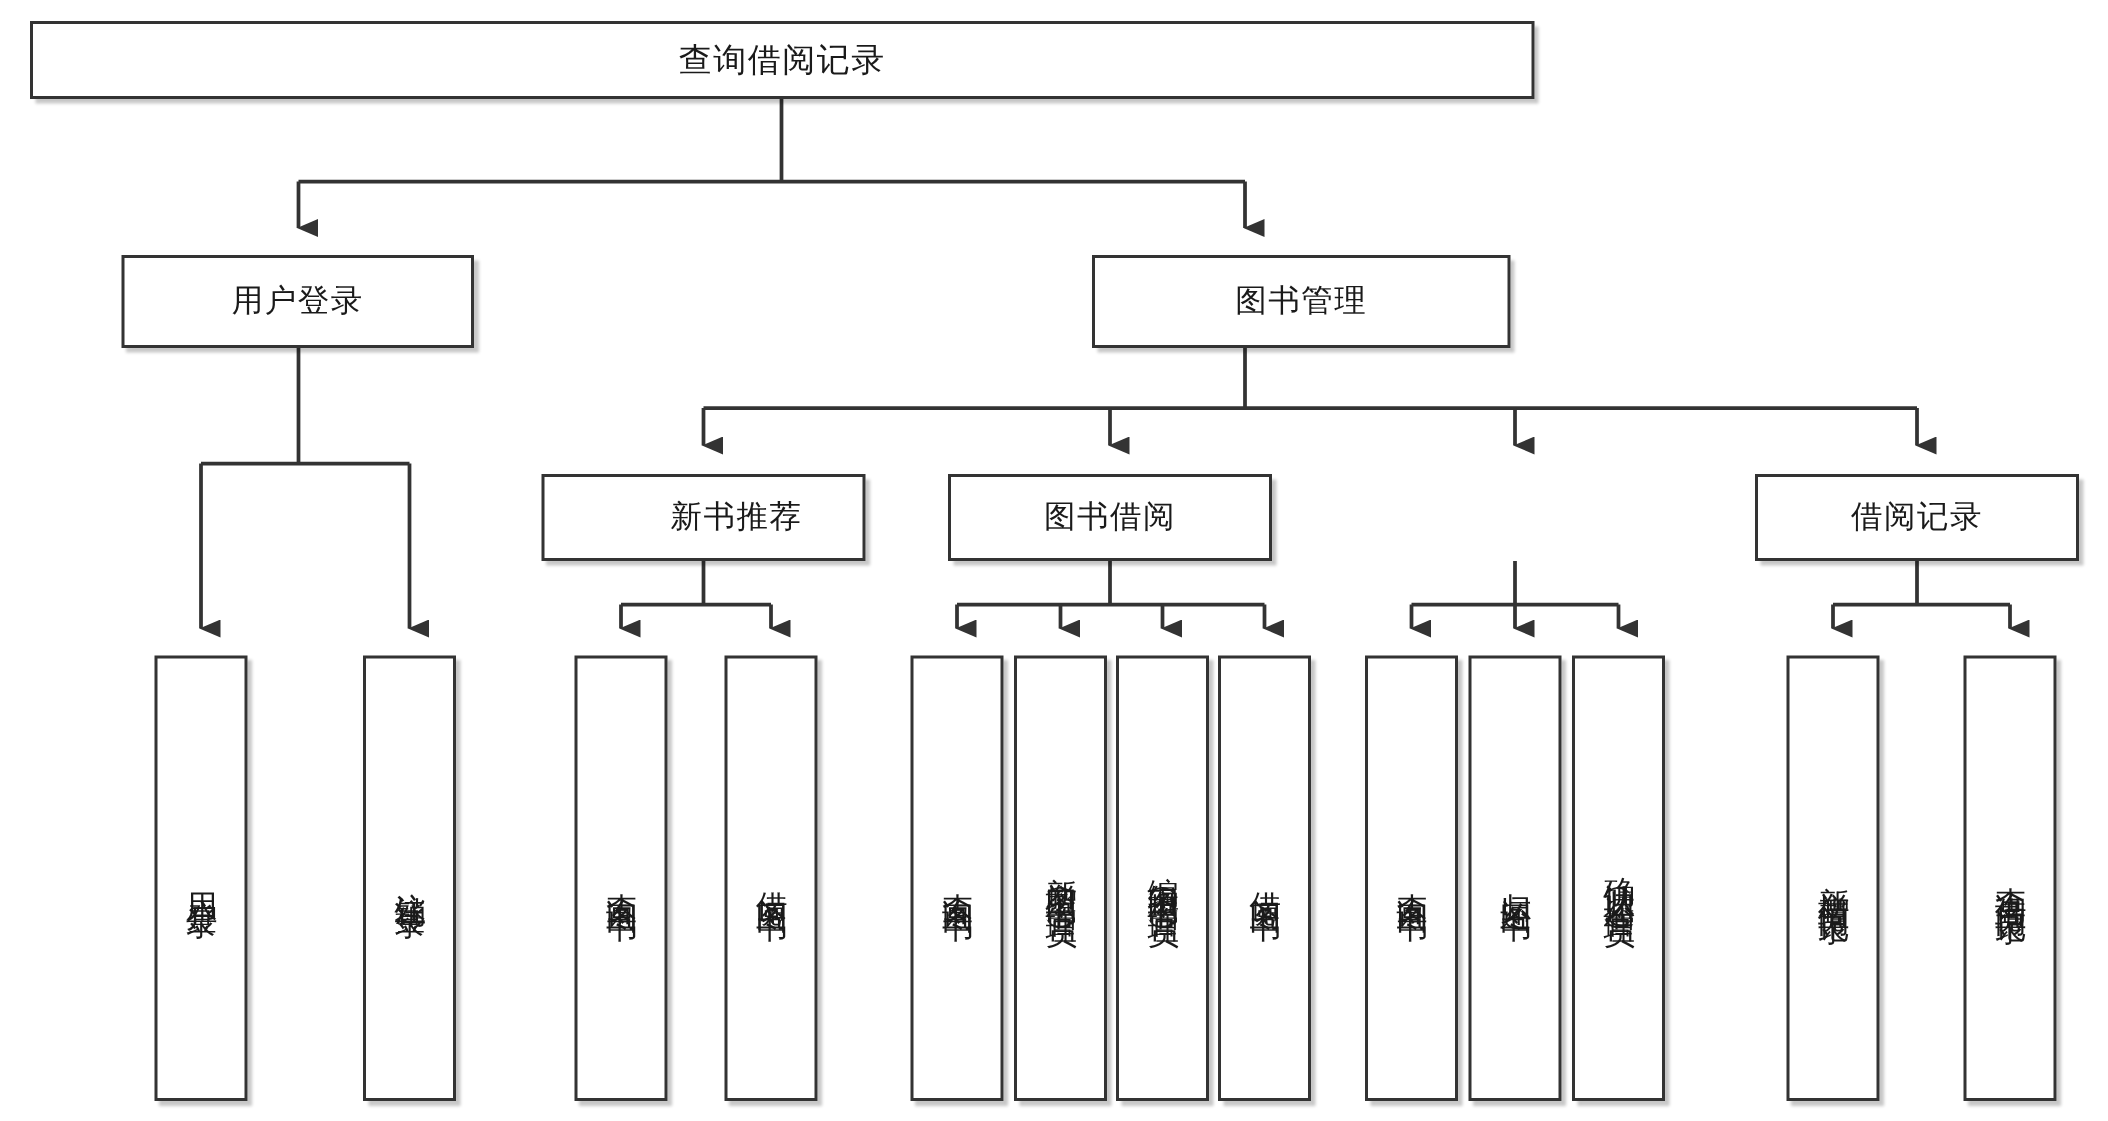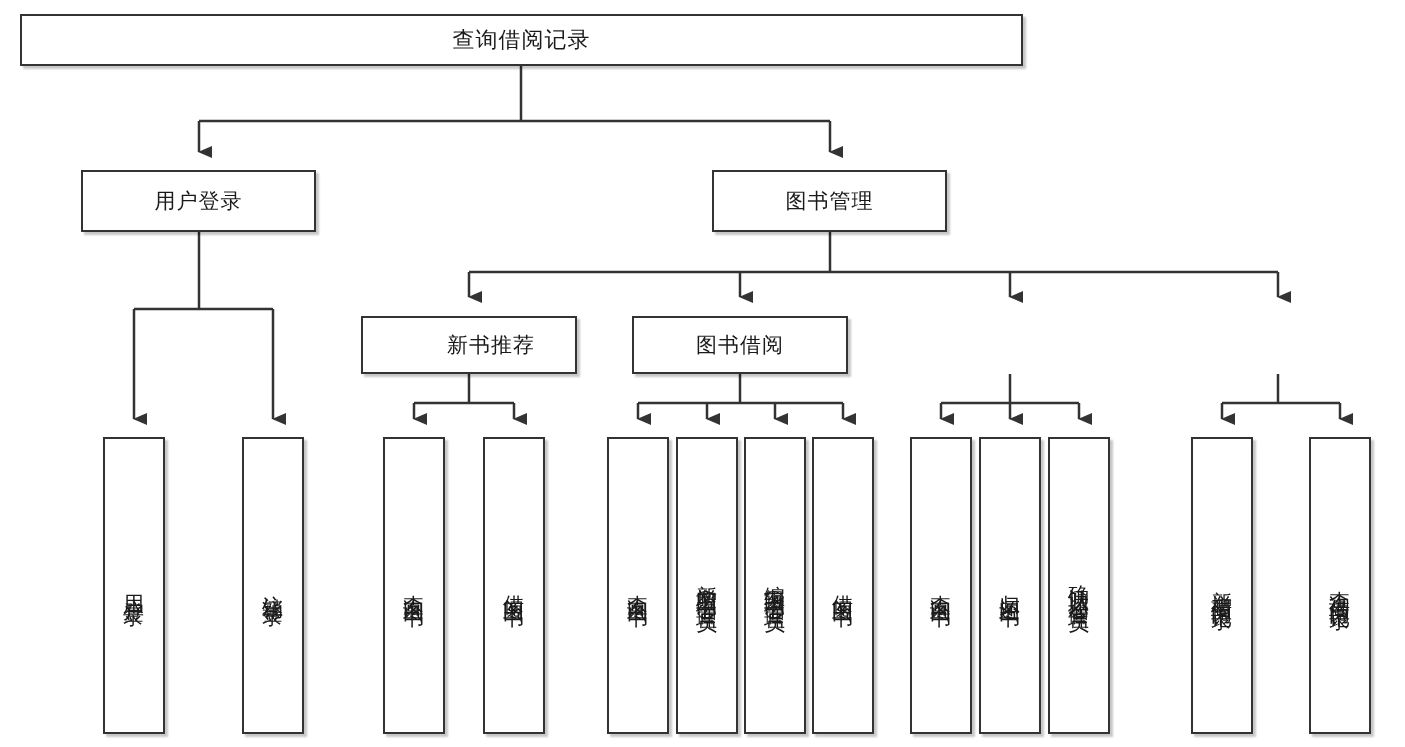--- a/index.html
+++ b/index.html
@@ -137,33 +137,36 @@
   </svg>
 
   <div class="node" id="node-root" style="left:20px; top:14px; width:1003px; height:52px;">
     <span class="label">查询借阅记录</span>
   </div>
 
   <div class="node" style="left:81px; top:170px; width:235px; height:62px;">
     <span class="label">用户登录</span>
   </div>
 
-  <div class="node" style="left:712px; top:170px; width:235px; height:62px;">
+  <div class="node" style="left:728px; top:170px; width:279px; height:62px;">
     <span class="label">图书管理</span>
   </div>
 
   <div class="node" style="left:361px; top:316px; width:216px; height:58px;padding-left:44px;">
     <span class="label">新书推荐</span>
   </div>
 
   <div class="node" style="left:632px; top:316px; width:216px; height:58px;">
     <span class="label">图书借阅</span>
   </div>
 
 
+  <div class="node" style="left:1170px; top:316px; width:216px; height:58px;">
+    <span class="label">借阅记录</span>
+  </div>
 
   <div class="leaf" style="left:103px; top:437px; width:62px; height:297px;">
     <span class="label">用户登录</span>
   </div>
   <div class="leaf" style="left:242px; top:437px; width:62px; height:297px;">
     <span class="label">注销登录</span>
   </div>
 
   <div class="leaf" style="left:383px; top:437px; width:62px; height:297px;">
     <span class="label">查询图书</span>

